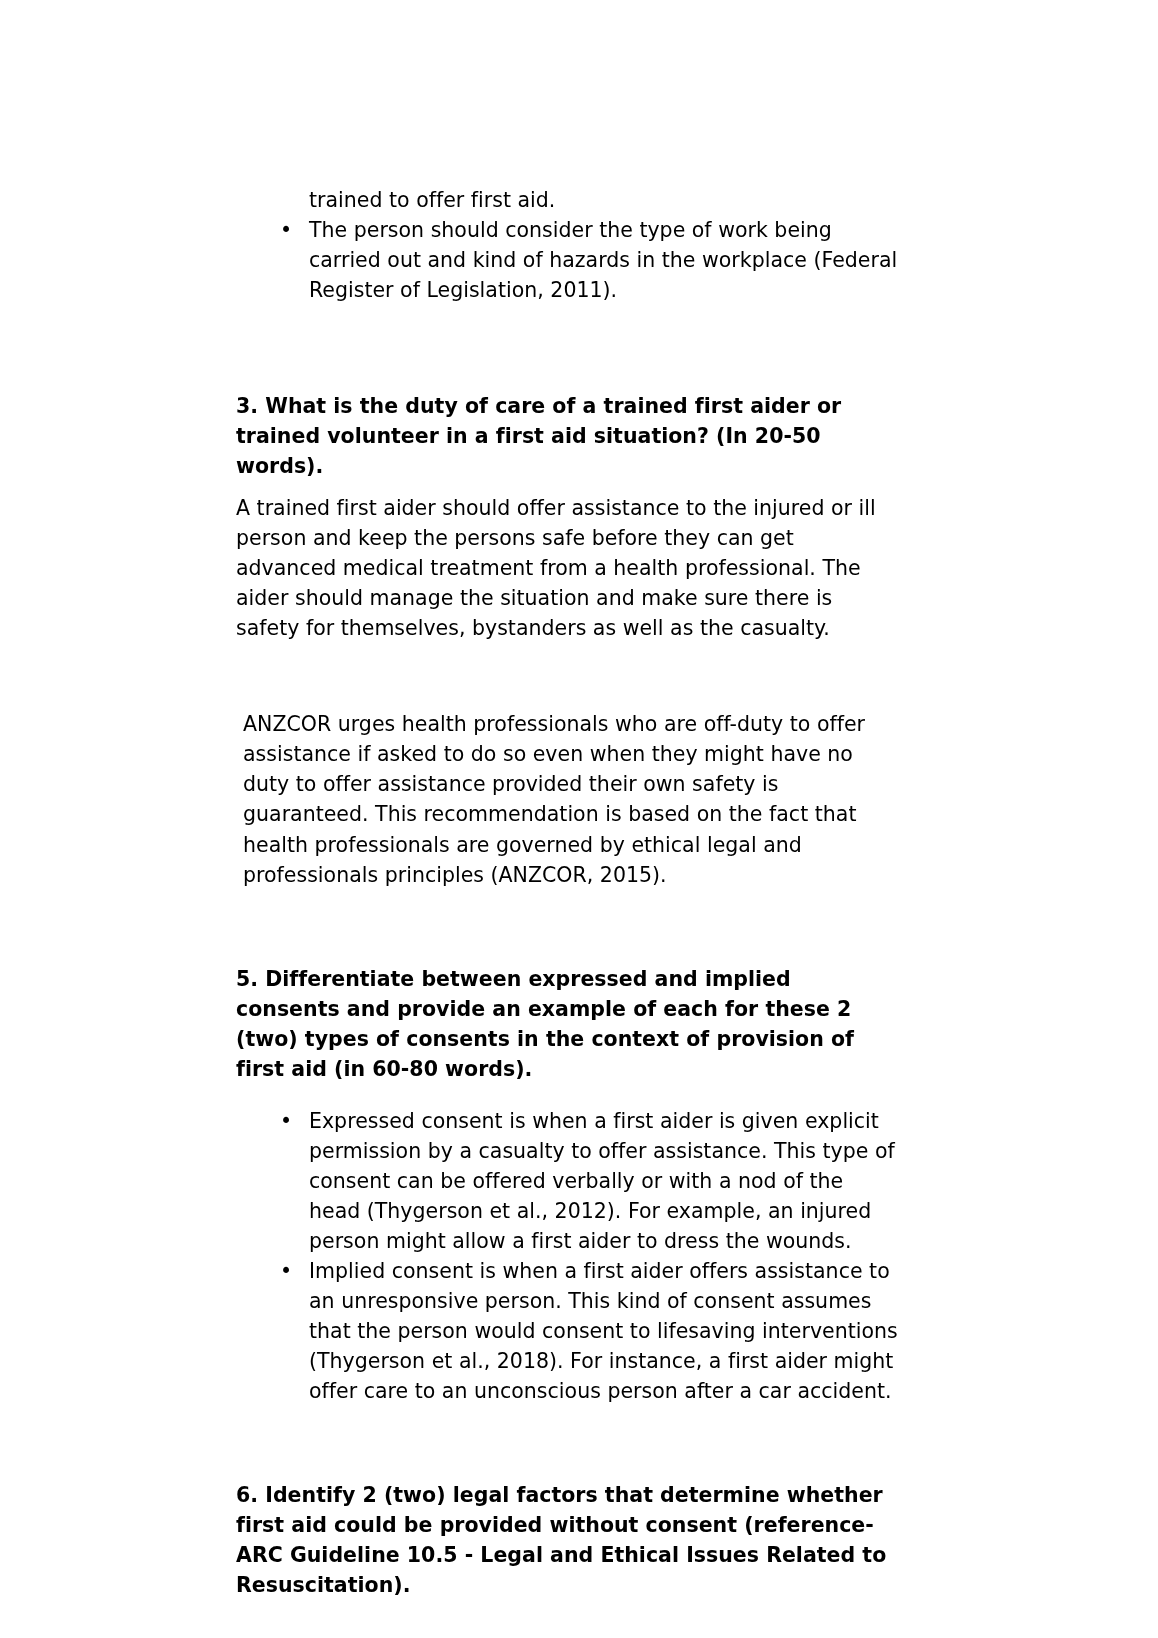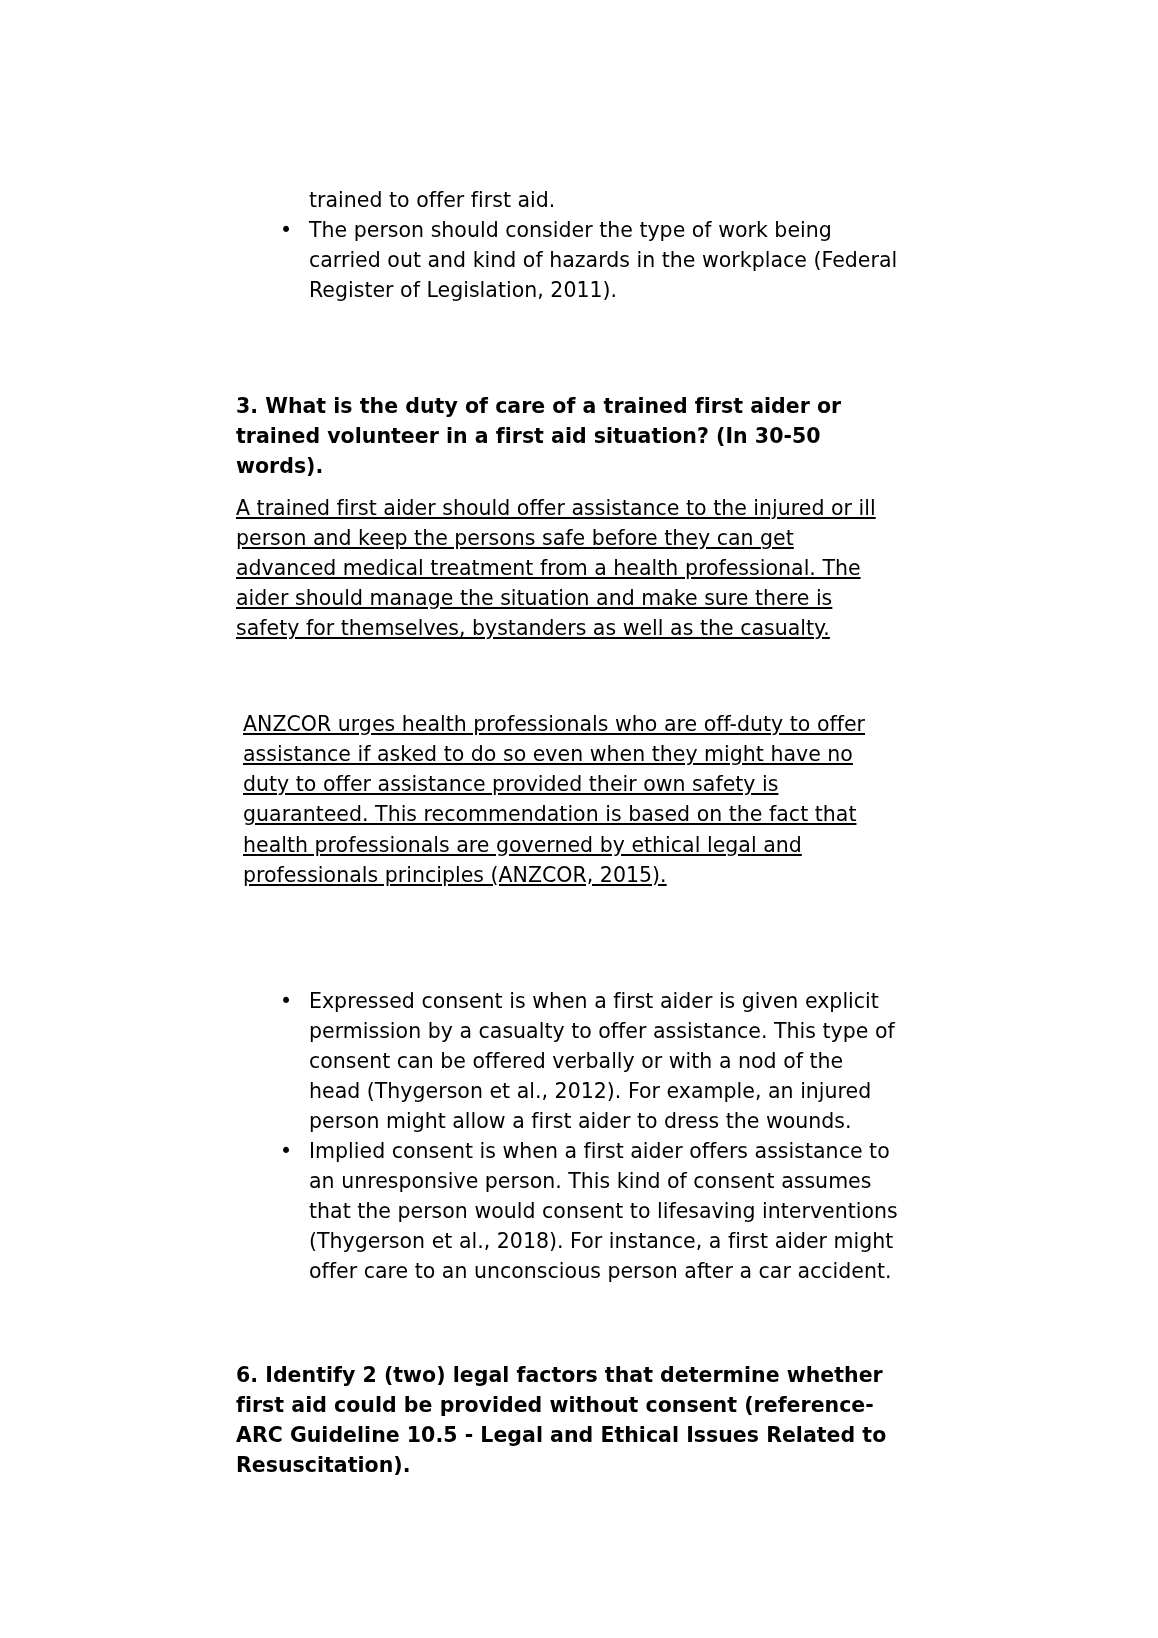--- a/index.html
+++ b/index.html
@@ -26,21 +26,20 @@
     width: 662px;
   }
 
   
   .para {
     font-size: 20.5px;
     line-height: 1.465;
     margin: 0;
     text-align: left;
     letter-spacing: 0.02px;
-    text-decoration: underline;
   }
   .heading {
     font-size: 20.5px;
     line-height: 1.465;
     font-weight: bold;
     margin: 0;
     letter-spacing: 0.02px;
   }
   .indented {
     padding-left: 7px;
@@ -96,31 +95,32 @@
 
     <ul class="bullets">
       <li>
         <span class="bullet-dot">•</span>
         <span>The person should consider the type of work being carried out and kind of hazards in the workplace (Federal Register of Legislation, 2011).</span>
       </li>
     </ul>
 
     <div class="gap-xl"></div>
 
-    <div class="heading">3.  What is the duty of care of a trained first aider or trained volunteer in a first aid situation? (In 30-50 words).</div>
+    <div class="heading">3.  What is the duty of care of a trained first aider or trained volunteer in a first aid situation? (In 20-50 words).</div>
     <div class="gap-xs"></div>
     <div class="para">A trained first aider should offer assistance to the injured or ill person and keep the persons safe before they can get advanced medical treatment from a health professional. The aider should manage the situation and make sure there is safety for themselves, bystanders as well as the casualty.</div>
 
     <div class="gap-m"></div>
 
     <div class="gap-s"></div>
     <div class="para indented">ANZCOR urges health professionals who are off-duty to offer assistance if asked to do so even when they might have no duty to offer assistance provided their own safety is guaranteed. This recommendation is based on the fact that health professionals are governed by ethical legal and professionals principles (ANZCOR, 2015).</div>
 
     <div class="gap-l"></div>
 
+    <div class="heading">5.  Differentiate between expressed and implied consents and provide an example of each for these 2 (two) types of consents in the context of provision of first aid (in 60-80 words).</div>
     <div class="gap-s"></div>
 
     <ul class="bullets tight">
       <li>
         <span class="bullet-dot">•</span>
         <span>Expressed consent is when a first aider is given explicit permission by a casualty to offer assistance. This type of consent can be offered verbally or with a nod of the head (Thygerson et al., 2012). For example, an injured person might allow a first aider to dress the wounds.</span>
       </li>
       <li>
         <span class="bullet-dot">•</span>
         <span>Implied consent is when a first aider offers assistance to an unresponsive person. This kind of consent assumes that the person would consent to lifesaving interventions (Thygerson et al., 2018). For instance, a first aider might offer care to an unconscious person after a car accident.</span>

